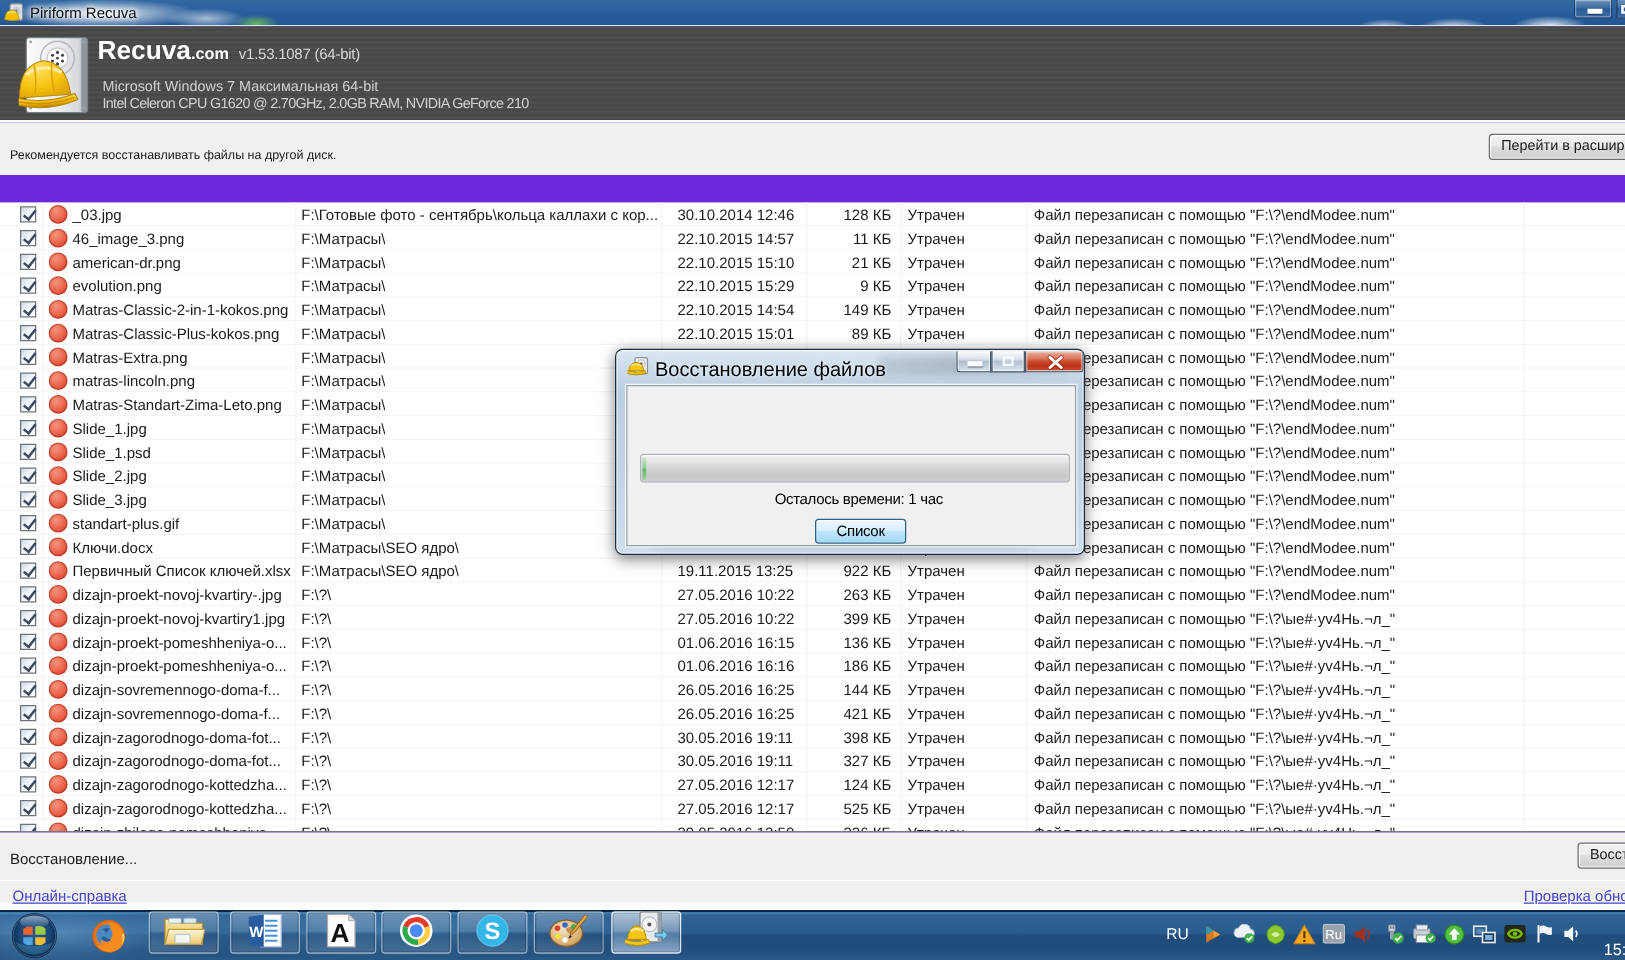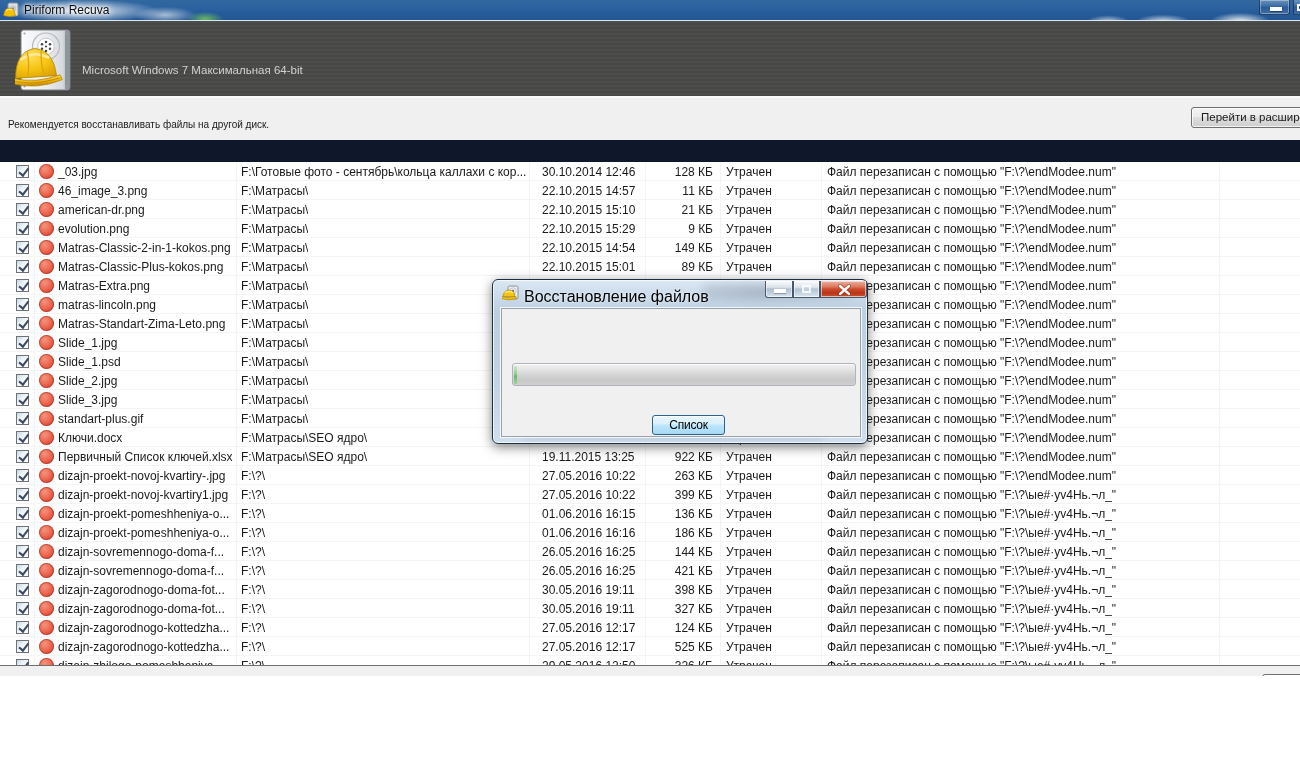--- a/index.html
+++ b/index.html
@@ -1,16 +1,16 @@
 <!DOCTYPE html>
 <html><head><meta charset="utf-8"><title>r</title><style>
 *{margin:0;padding:0;box-sizing:border-box}
 html,body{width:1300px;height:768px;overflow:hidden}
-#s{position:relative;width:1300px;height:676px;overflow:hidden;
-   font-family:"Liberation Sans",sans-serif;font-size:12px;color:#1a1a1a;background:#0f172a}
+#s{position:relative;width:1300px;height:768px;overflow:hidden;
+   font-family:"Liberation Sans",sans-serif;font-size:12px;color:#1a1a1a;background:#6d28d9}
 .ab{position:absolute}
 
 #tbar{left:0;top:0;width:1300px;height:20px;
  background:
   radial-gradient(ellipse 100px 15px at 82px 11px,rgba(255,255,255,.92),rgba(255,255,255,0) 78%),
   radial-gradient(ellipse 42px 11px at 165px 15px,rgba(255,255,255,.6),rgba(255,255,255,0) 75%),
   radial-gradient(ellipse 26px 10px at 205px 19px,rgba(115,200,88,.85),rgba(115,200,88,0) 72%),
   radial-gradient(ellipse 30px 9px at 1108px 22px,rgba(255,255,255,.75),rgba(255,255,255,0) 75%),
   radial-gradient(ellipse 38px 10px at 1163px 22px,rgba(255,255,255,.85),rgba(255,255,255,0) 75%),
   radial-gradient(ellipse 40px 11px at 1240px 21px,rgba(255,255,255,.9),rgba(255,255,255,0) 75%),
@@ -182,21 +182,23 @@
           <circle cx="51.5" cy="57.5" r="1.1" fill="#9aa0a8"></circle>
 </g>
 <g transform="rotate(-4 20 40)">
 <path d="M0 48 Q1.5 22 20.5 19.5 Q39.5 22 41 48 Z" fill="url(#hat)" stroke="#b3830a" stroke-width=".8"></path>
 <path d="M6 30 Q20.5 20.5 35 30" fill="none" stroke="#ffe99c" stroke-width="2.6"></path>
 <path d="M13.5 22.5 Q15 34 12.5 46 M27.5 22.5 Q26 34 28.5 46" fill="none" stroke="#dda508" stroke-width="1.3"></path>
 <path d="M-3.5 47.5 Q20.5 55 44.5 47.5 L46.5 52.5 Q20.5 61.5 -5.5 52.5 Z" fill="url(#brim)" stroke="#b3830a" stroke-width=".8"></path>
 <path d="M-3 50.5 Q20.5 57 44 50.5" fill="none" stroke="#c88f00" stroke-width="1"></path>
 </g>
 </svg>
+      <div class="r1">Recuva<span class="com">.com</span><span class="ver">v1.53.1087 (64-bit)</span></div>
       <div class="r2">Microsoft Windows 7 Максимальная 64-bit</div>
+      <div class="r3">Intel Celeron CPU G1620 @ 2.70GHz, 2.0GB RAM, NVIDIA GeForce 210</div>
     </div>
 <div id="hline2" class="ab"></div>
 <div id="instr" class="ab">
       <div class="l2">Рекомендуется восстанавливать файлы на другой диск.</div>
       <div id="advbtn" class="ab w7btn">Перейти в расширенный режим</div>
     </div>
 <div id="rows" class="ab">
       <div class="row">
         <div class="cb"></div>
         <div class="dot"></div>
@@ -730,15 +732,16 @@
       <div id="dcls" class="dbtn">
         <svg class="g" style="left:0;top:0" width="47" height="18" viewBox="0 0 47 18">
           <path d="M19 5 L28 13 M28 5 L19 13" stroke="#8c1f08" stroke-width="4" stroke-linecap="round" opacity=".55"></path>
           <path d="M19 5 L28 13 M28 5 L19 13" stroke="#ffffff" stroke-width="2.4" stroke-linecap="round"></path>
         </svg>
       </div>
       <div id="dclient">
         <div id="dprog">
           <div class="green"></div>
         </div>
+        <div class="dtext" style="top:83px;left:6px">Осталось времени: 1 час</div>
         <div id="dcancel">Список</div>
       </div>
     </div>
 </div>
 </body></html>

